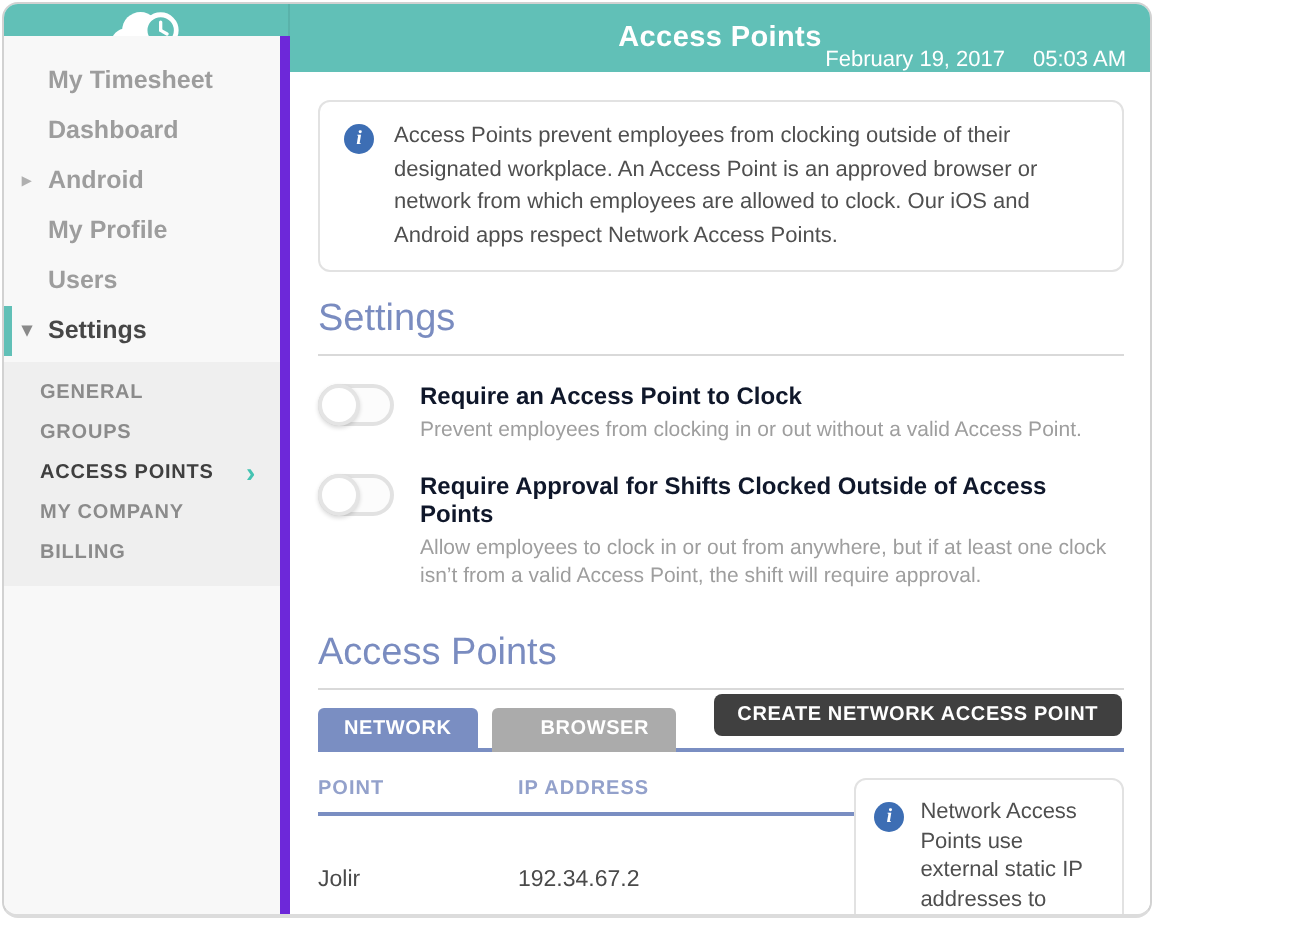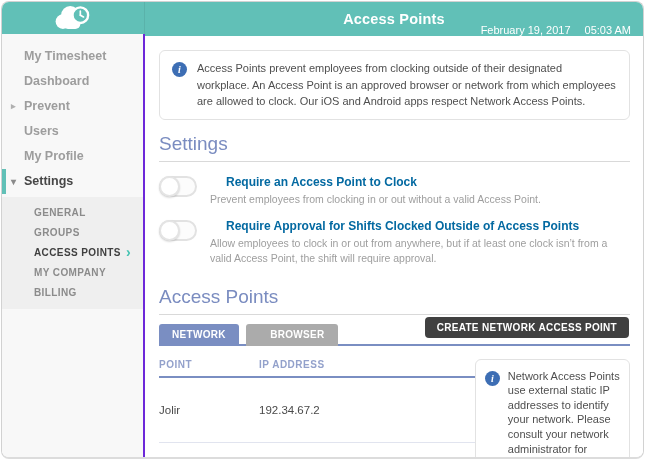--- a/index.html
+++ b/index.html
@@ -1,42 +1,42 @@
 <!DOCTYPE html>
 <html><head>
 <meta charset="utf-8">
 <style>
   * { margin:0; padding:0; box-sizing:border-box; }
   html,body { width:645px; height:465px; background:#fff; font-family:"Liberation Sans", sans-serif; }
   .window {
-    position:absolute; left:1px; top:1px; width:643px; height:458px;
+    position:absolute; left:1px; top:1px; width:575px; height:458px;
     background:#fff; border:1px solid #d2d2d2; border-bottom:2px solid #dcdcdc;
     border-radius:8px; overflow:hidden;
   }
   
   .header { position:absolute; left:0; top:0; right:0; height:34px; background:#61c0b7; }
   .logo-zone { position:absolute; left:0; top:0; width:143px; height:34px;
     border-right:1px solid rgba(0,0,0,0.07); display:flex; align-items:center; justify-content:center; }
   .header-title { position:absolute; left:143px; right:0; top:0; height:34px;
     display:flex; align-items:center; justify-content:center;
     color:#fff; font-size:14.5px; font-weight:700; letter-spacing:0.2px; }
   .header-datetime { position:absolute; right:12px; top:0; height:34px;
     display:flex; align-items:flex-end; gap:14px; color:#fff; font-size:11px; }
   
-  .sidebar { position:absolute; left:0; top:32px; bottom:0; width:143px;
-    background:#f8f8f8; border-right:2px solid #6d28d9; }
+  .sidebar { position:absolute; left:0; top:16px; bottom:0; width:143px;
+    background:#f8f8f8; border-right:5px solid #6d28d9; }
   .nav { padding-top:10px; }
   .nav-item { position:relative; height:25px; line-height:25px; padding-left:22px;
     font-size:12.5px; font-weight:700; color:#9d9d9d; cursor:pointer; }
   .nav-item .tri { position:absolute; left:9px; top:0; font-size:9px; color:#b0b0b0; }
   .nav-item.active { color:#474747; }
   .nav-item.active .tri { color:#8a8a8a; font-size:10px; }
   .active-bar { position:absolute; left:0; top:0; width:4px; height:100%; background:#61c0b7; }
   .submenu { margin-top:3px; background:#efefef; padding:6px 0; }
-  .submenu-item { position:relative; height:20px; line-height:20px; padding-left:32px;
+  .submenu-item { position:relative; height:20px; line-height:20px; padding-left:18px;
     font-size:10px; letter-spacing:0.4px; color:#8b8b8b; font-weight:700; cursor:pointer; }
   .submenu-item.active { color:#3f3f3f; }
   .submenu-item .chev { position:absolute; right:12px; top:-1px; color:#45c3b2;
     font-size:14px; font-weight:700; }
   
   .main { position:absolute; left:144px; top:34px; right:0; bottom:0; background:#fff;
     padding:14px 13px; }
   .callout { display:flex; gap:10px; border:1px solid #e2e2e2; border-radius:6px;
     padding:9px 12px; }
   .info-icon { flex:0 0 15px; width:15px; height:15px; border-radius:50%;
@@ -45,21 +45,21 @@
     line-height:15px; margin-top:2px; }
   .callout-text { font-size:11px; line-height:1.5; color:#4f4f4f; }
   .section-heading { margin-top:13px; font-size:19px; font-weight:400; color:#7a8cc0; }
   .section-rule { border-bottom:1px solid #d9d9d9; margin-top:6px; }
   .toggle-row { display:flex; gap:13px; margin-top:13px; align-items:flex-start; }
   .toggle { flex:0 0 38px; width:38px; height:21px; border:2px solid #e2e2e2;
     border-radius:11px; background:#fcfcfc; position:relative; cursor:pointer; margin-top:1px; }
   .toggle .knob { position:absolute; left:-2px; top:-2px; width:21px; height:21px;
     border-radius:50%; background:#fff; border:2px solid #e4e4e4;
     box-shadow:0 1px 2px rgba(0,0,0,0.15); }
-  .toggle-label { font-size:12px; font-weight:700; color:#0369a1;margin-left:16px; }
+  .toggle-label { font-size:12px; font-weight:700; color:#0f172a; }
   .toggle-desc { font-size:10.5px; color:#9e9e9e; margin-top:3px; max-width:455px; line-height:1.4; }
   .ap-heading { margin-top:20px; }
   .tabbar { position:relative; margin-top:9px; height:22px; border-bottom:2px solid #7a8ec2; }
   .tab { display:inline-block; height:22px; line-height:22px; padding:0 13px;
     font-size:10px; font-weight:700; letter-spacing:0.3px; color:#fff;
     border-radius:3px 3px 0 0; cursor:pointer; }
   .tab.active { background:#7a8ec2;text-align:right; }
   .tab.inactive { background:#ababab; margin-left:3px;padding-left:24px; }
   .create-btn { position:absolute; right:1px; bottom:6px; height:21px; line-height:21px;
     padding:0 12px; background:#404040; border:none; border-radius:4px; color:#fff;
@@ -108,27 +108,27 @@
   <div class="sidebar">
     <div class="nav">
       <div class="nav-item">
         <span>My Timesheet</span>
       </div>
       <div class="nav-item">
         <span>Dashboard</span>
       </div>
       <div class="nav-item">
         <span class="tri">▸</span>
-        <span>Prevent</span>
+        <span>Android</span>
+      </div>
+      <div class="nav-item">
+        <span>My Profile</span>
       </div>
       <div class="nav-item">
         <span>Users</span>
-      </div>
-      <div class="nav-item">
-        <span>My Profile</span>
       </div>
       <div class="nav-item active">
         <span class="active-bar"></span>
         <span class="tri">▾</span>
         <span>Settings</span>
       </div>
       <div class="submenu">
         <div class="submenu-item">
           <span>GENERAL</span>
         </div>

